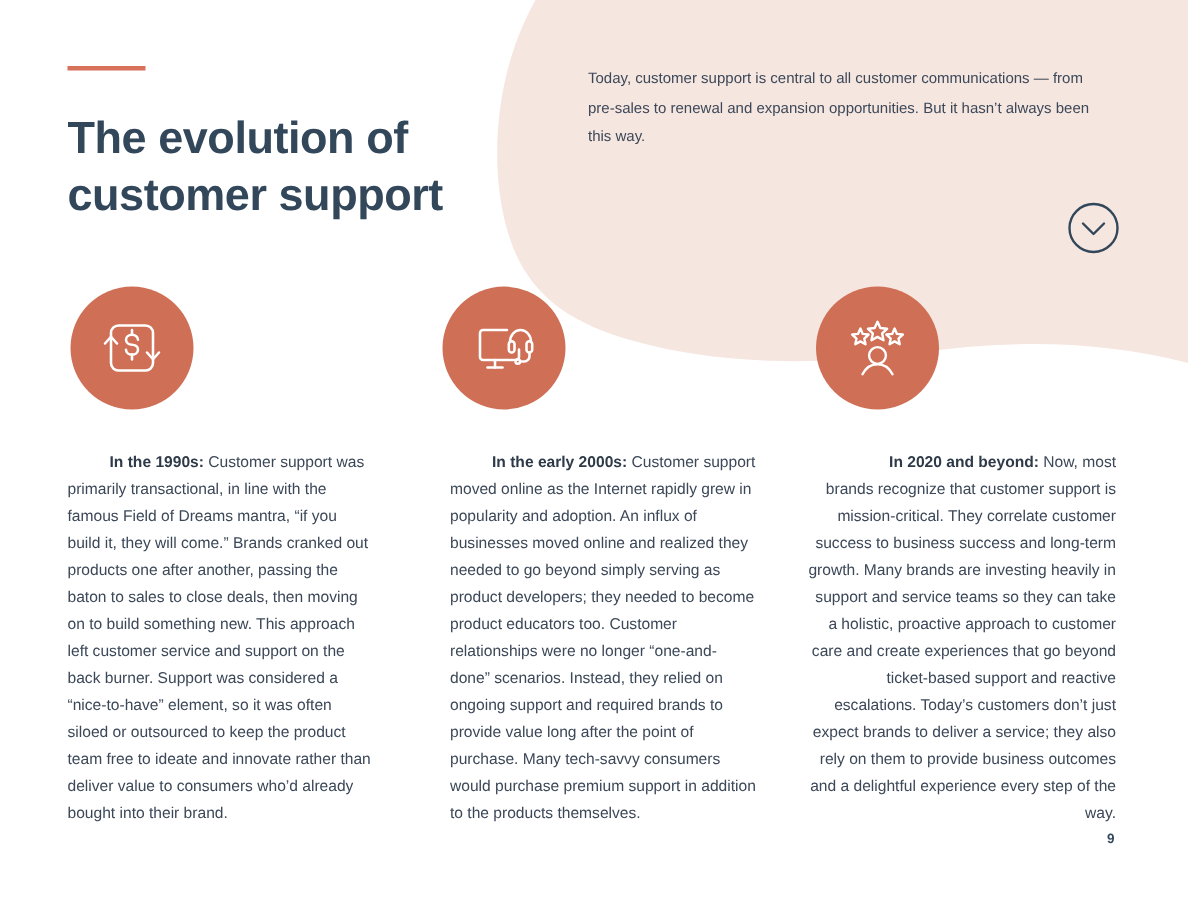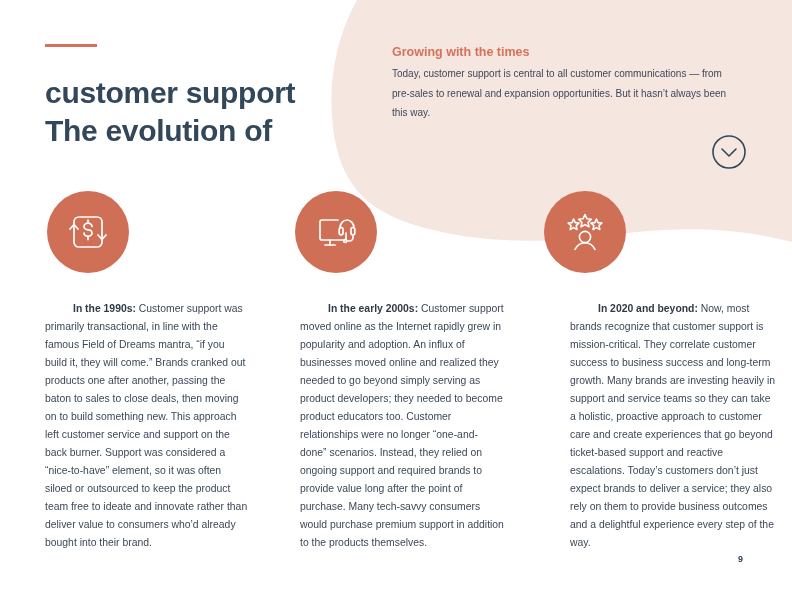--- a/index.html
+++ b/index.html
@@ -97,21 +97,21 @@
   .col {
     position: absolute;
     top: 300px;
     width: 204px;
     font-size: 10.4px;
     line-height: 18px;
     color: #3C4858;
   }
   .col.col1 { left: 45px; }
   .col.col2 { left: 300px; }
-  .col.col3 { left: 570px; width: 208px; }
+  .col.col3 { left: 536px; width: 208px; text-align: right; }
   .col .lead {
     font-weight: bold;
     color: #2E3A48;
     margin-left: 28px;
   }
   
   .page-number {
     position: absolute;
     left: 738px;
     top: 554px;
@@ -130,26 +130,25 @@
              C 330 48, 327 105, 336 145
              C 346 190, 372 214, 425 228
              C 480 243, 545 244, 612 235
              C 670 227, 730 226, 792 242
              L 792 0 Z" fill="#F6E6E0"></path>
   </svg>
 
   <div class="accent-rule"></div>
 
   <div class="page-title">
+    <div>The evolution of</div>
     <div>customer support</div>
-    <div>The evolution of</div>
   </div>
 
   <div class="intro">
-    <div class="intro-heading">Growing with the times</div>
     <p class="intro-para">Today, customer support is central to all customer communications — from pre-sales to renewal and expansion opportunities. But it hasn’t always been this way.</p>
   </div>
 
   <svg class="chevron-circle" viewBox="0 0 36 36">
     <circle cx="18" cy="18" r="16" fill="none" stroke="#33475B" stroke-width="1.6"></circle>
     <polyline points="11,15 18,22 25,15" fill="none" stroke="#33475B" stroke-width="1.6" stroke-linecap="round" stroke-linejoin="round"></polyline>
   </svg>
 
   <div class="icon-circle c1">
     <svg width="48" height="48" viewBox="0 0 48 48">

